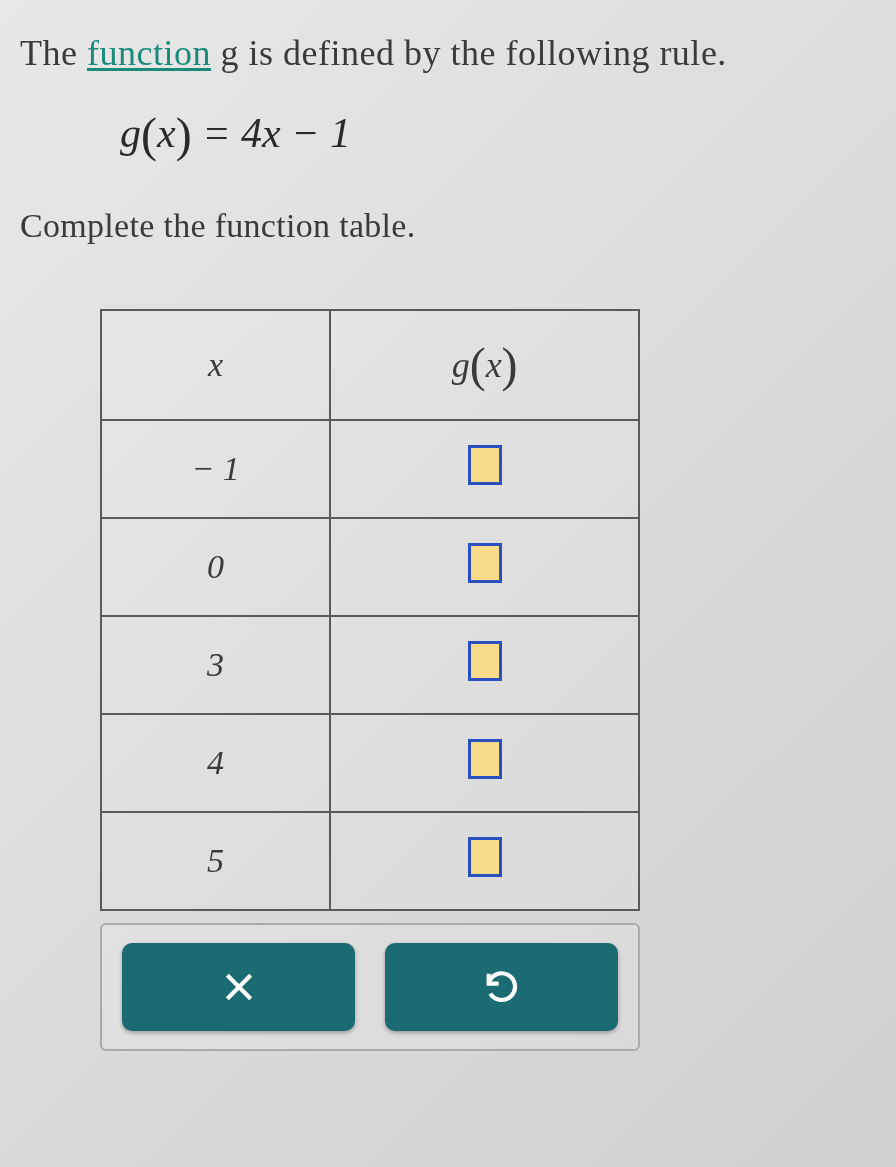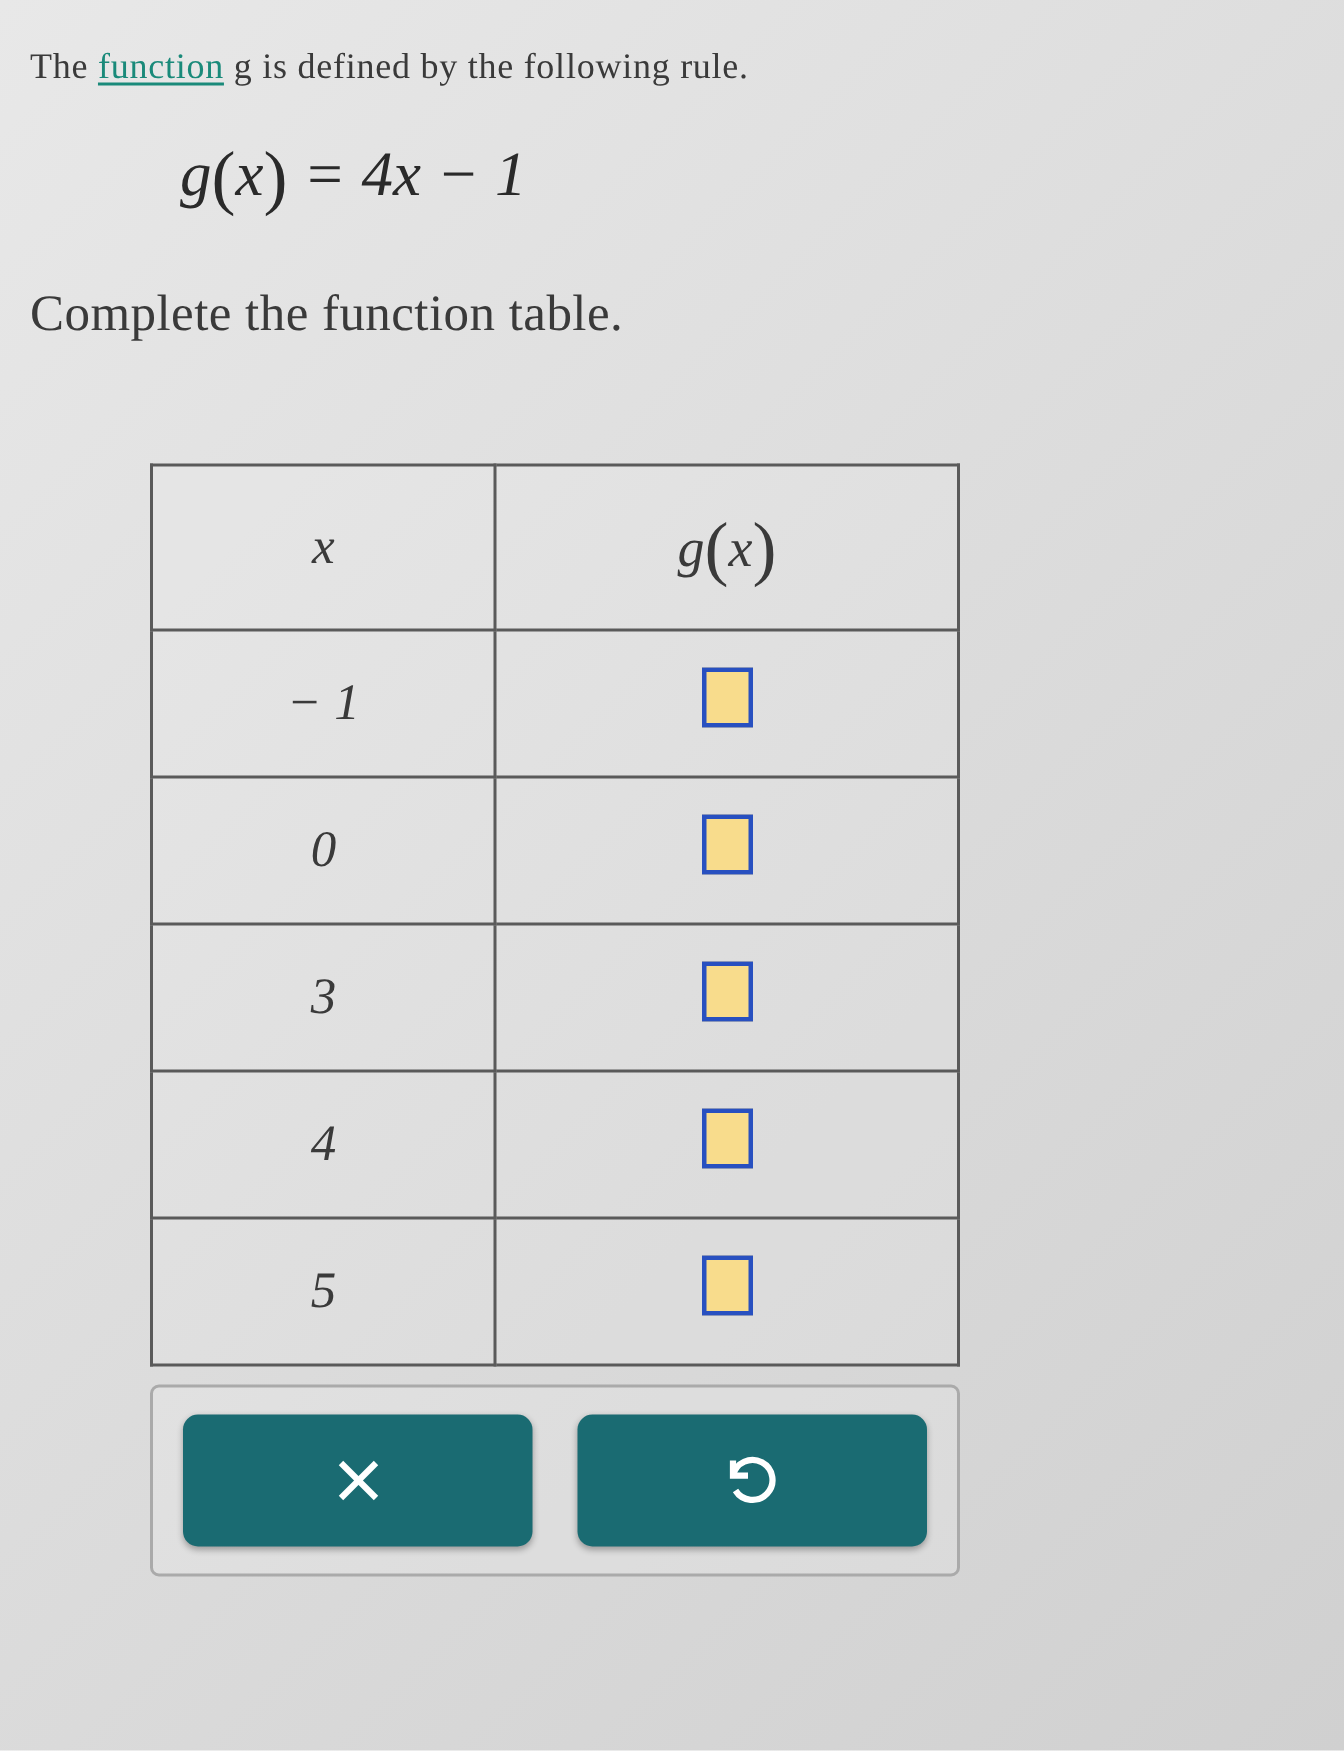--- a/index.html
+++ b/index.html
@@ -10,42 +10,42 @@
     body {
       width: 896px;
       height: 1167px;
       background: linear-gradient(135deg, #e8e8e8 0%, #dcdcdc 50%, #d0d0d0 100%);
       font-family: Georgia, 'Times New Roman', serif;
       color: #3a3a3a;
       padding: 30px 20px;
       position: relative;
     }
     .intro-text {
-      font-size: 24px;
+      font-size: 36px;
       line-height: 1.3;
       margin-bottom: 30px;
       letter-spacing: 0.5px;
     }
     .link {
       color: #1a8a7a;
       text-decoration: underline;
       text-decoration-color: #1a8a7a;
       text-underline-offset: 3px;
     }
     .equation {
       font-size: 42px;
       font-style: italic;
       margin-left: 100px;
       margin-bottom: 45px;
       font-family: 'Times New Roman', serif;
       color: #2a2a2a;
     }
     .instruction {
       font-size: 34px;
-      margin-bottom: 80px;
+      margin-bottom: 64px;
       letter-spacing: 0.3px;
     }
     .table-wrap {
       margin-left: 80px;
       width: 540px;
     }
     table {
       border-collapse: collapse;
       width: 100%;
       background: rgba(255,255,255,0.1);

